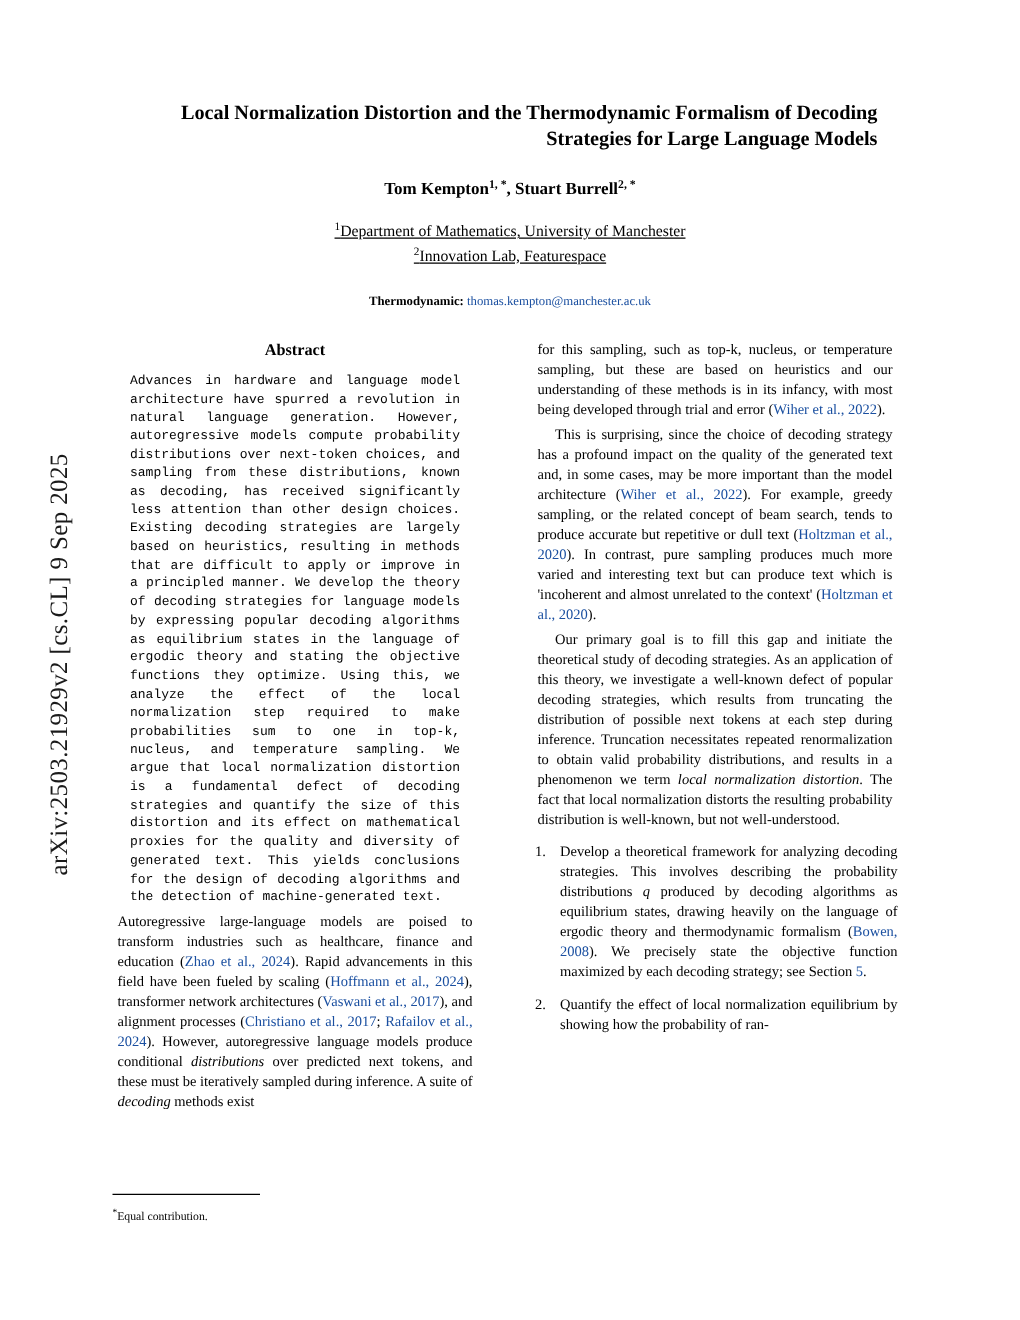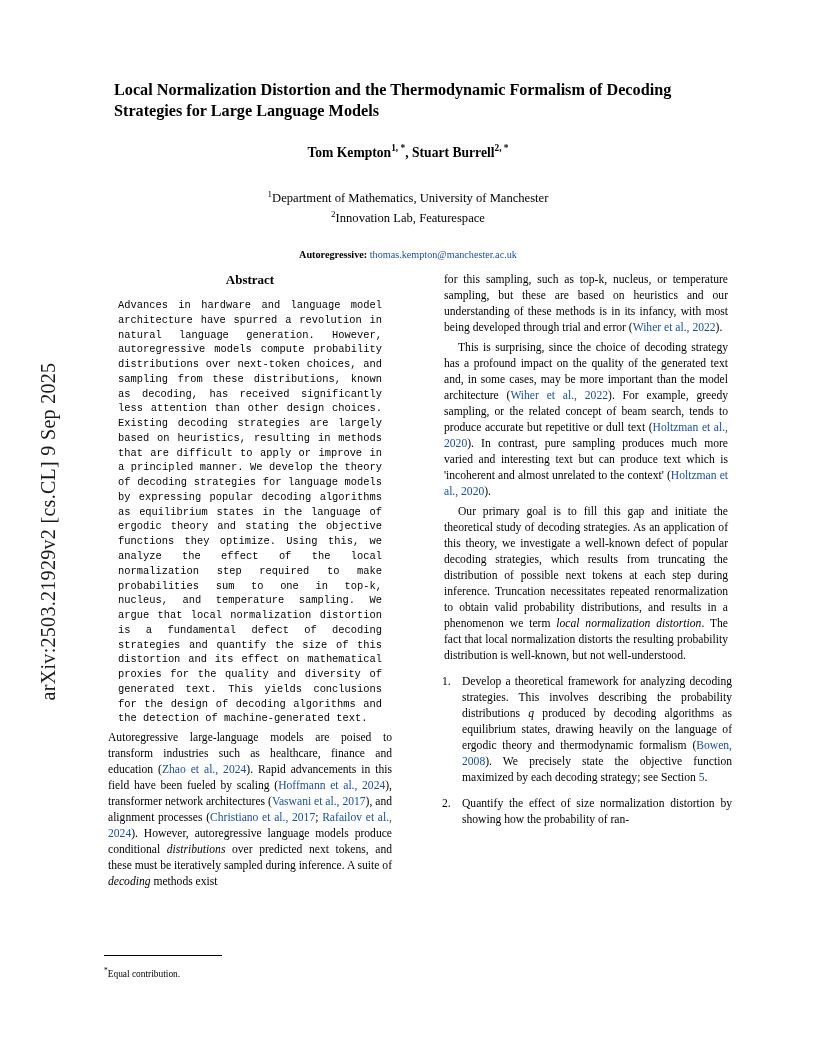--- a/index.html
+++ b/index.html
@@ -37,56 +37,57 @@
   }
   .content {
     position: absolute;
     left: 96px;
     top: 80px;
     width: 624px;
   }
   .title {
     font-size: 16.2px;
     font-weight: bold;
-    text-align: left;
+    text-align: right;
     line-height: 1.32;
     margin: 0 18px 0 18px;
   }
   .authors {
     text-align: center;
     font-size: 13.6px;
     font-weight: bold;
     margin-top: 20px;
   }
   .authors sup {
     font-size: 9.4px;
     font-weight: bold;
   }
   .affil {
     text-align: center;
     font-size: 12.6px;
-    margin-top: 28px;
+    margin-top: 16px;
     line-height: 1.45;
+    text-decoration: underline;
   }
   .affil sup {
     font-size: 9px;
   }
   .correspondence {
     text-align: center;
     font-size: 10.2px;
     font-weight: bold;
     margin-top: 22px;
   }
   .correspondence .email {
     color: #1a4fa0;
     font-weight: normal;
   }
   .columns {
     position: absolute;
-    left: 104px;
+    left: 90px;
     top: 268px;
     width: 628px;
     height: 720px;
     display: flex;
     gap: 44px;
     justify-content: flex-end;
   }
   .col {
     width: 300px;
     position: relative;
@@ -180,21 +181,21 @@
     <div class="authors">
       <span>Tom Kempton</span><sup>1, *</sup><span>, </span><span>Stuart Burrell</span><sup>2, *</sup>
     </div>
 
     <div class="affil">
       <div><sup>1</sup><span>Department of Mathematics, University of Manchester</span></div>
       <div><sup>2</sup><span>Innovation Lab, Featurespace</span></div>
     </div>
 
     <div class="correspondence">
-      <span>Autoregressive:</span>
+      <span>Thermodynamic:</span>
       <span class="email">thomas.kempton@manchester.ac.uk</span>
     </div>
   </div>
 
   <div class="columns">
 
     <div class="col left-col">
       <div class="abstract-head">Abstract</div>
       <div class="abstract-body">Advances in hardware and language model architecture have spurred a revolution in natural language generation. However, autoregressive models compute probability distributions over next-token choices, and sampling from these distributions, known as decoding, has received significantly less attention than other design choices. Existing decoding strategies are largely based on heuristics, resulting in methods that are difficult to apply or improve in a principled manner. We develop the theory of decoding strategies for language models by expressing popular decoding algorithms as equilibrium states in the language of ergodic theory and stating the objective functions they optimize. Using this, we analyze the effect of the local normalization step required to make probabilities sum to one in top-k, nucleus, and temperature sampling. We argue that local normalization distortion is a fundamental defect of decoding strategies and quantify the size of this distortion and its effect on mathematical proxies for the quality and diversity of generated text. This yields conclusions for the design of decoding algorithms and the detection of machine-generated text.</div>
 
@@ -208,18 +209,18 @@
     <div class="col right-col">
       <p class="body-par"><span>for this sampling, such as top-k, nucleus, or temperature sampling, but these are based on heuristics and our understanding of these methods is in its infancy, with most being developed through trial and error (</span><span class="cite">Wiher et al., 2022</span><span>).</span></p>
 
       <p class="body-par"><span>This is surprising, since the choice of decoding strategy has a profound impact on the quality of the generated text and, in some cases, may be more important than the model architecture (</span><span class="cite">Wiher et al., 2022</span><span>). For example, greedy sampling, or the related concept of beam search, tends to produce accurate but repetitive or dull text (</span><span class="cite">Holtzman et al., 2020</span><span>). In contrast, pure sampling produces much more varied and interesting text but can produce text which is 'incoherent and almost unrelated to the context' (</span><span class="cite">Holtzman et al., 2020</span><span>).</span></p>
 
       <p class="body-par"><span>Our primary goal is to fill this gap and initiate the theoretical study of decoding strategies. As an application of this theory, we investigate a well-known defect of popular decoding strategies, which results from truncating the distribution of possible next tokens at each step during inference. Truncation necessitates repeated renormalization to obtain valid probability distributions, and results in a phenomenon we term </span><span class="italic">local normalization distortion</span><span>. The fact that local normalization distorts the resulting probability distribution is well-known, but not well-understood.</span></p>
 
 
       <ol class="contrib">
         <li><span>Develop a theoretical framework for analyzing decoding strategies. This involves describing the probability distributions </span><span class="italic">q</span><span> produced by decoding algorithms as equilibrium states, drawing heavily on the language of ergodic theory and thermodynamic formalism (</span><span class="cite">Bowen, 2008</span><span>). We precisely state the objective function maximized by each decoding strategy; see Section </span><span class="cite">5</span><span>.</span></li>
-        <li><span>Quantify the effect of size normalization distortion by showing how the probability of ran-</span></li>
+        <li><span>Quantify the effect of local normalization equilibrium by showing how the probability of ran-</span></li>
       </ol>
     </div>
 
   </div>
 </div>
 
 </body></html>

